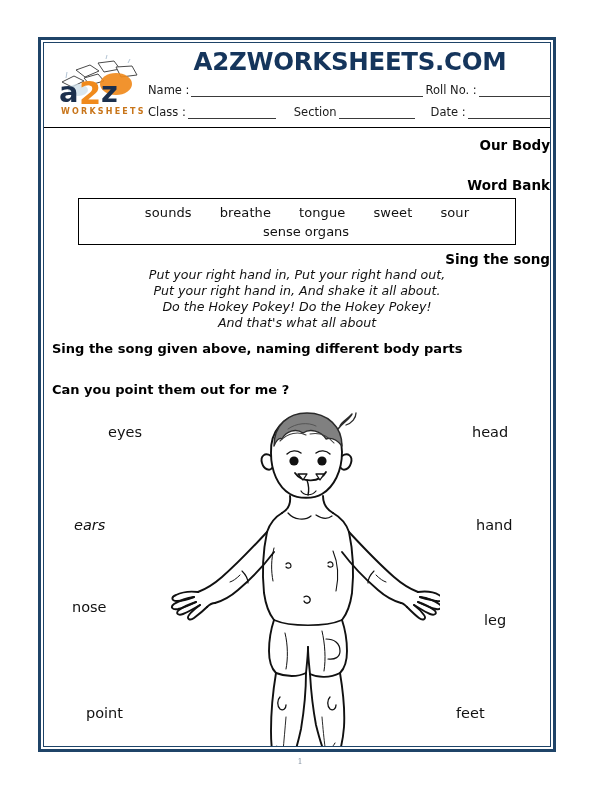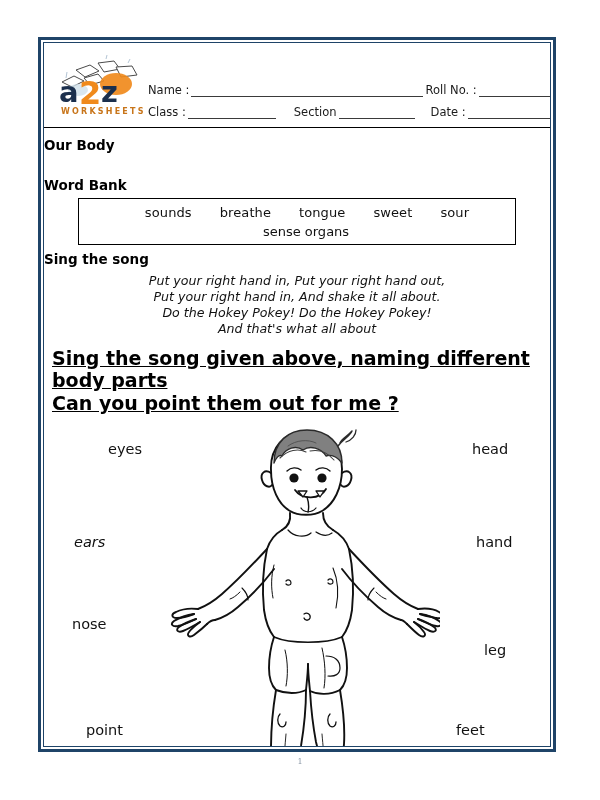--- a/index.html
+++ b/index.html
@@ -94,21 +94,21 @@
     height: 11px;
     margin: 0 2px;
   }
 
   
   #sheet-body {
     position: relative;
     padding-top: 4px;
   }
   .center-bold {
-    text-align: left;
+    text-align: right;
     font-weight: bold;
     font-size: 13.5px;
     color: #000;
     font-family: "DejaVu Sans", sans-serif;
   }
   #title-our-body { margin-top: 5px; }
   #title-word-bank { margin-top: 24px; }
 
   #word-bank-box {
     margin: 5px 34px 0 34px;
@@ -134,53 +134,52 @@
 
   #title-sing { margin-top: 6px; }
   .lyric {
     text-align: center;
     font-style: italic;
     font-size: 12.6px;
     color: #111;
     line-height: 1.27;
     font-family: "DejaVu Sans", sans-serif;
   }
-  #lyrics { margin-top: 6px; }
+  #lyrics { margin-top: 0; }
 
   .instruction {
     font-weight: bold;
-    font-size: 19px;
+    font-size: 13px;
     color: #000;
     padding-left: 8px;
     font-family: "DejaVu Sans", sans-serif;
-    text-decoration: underline;
   }
   #instr-1 { margin-top: 10px; }
-  #instr-2 { margin-top: 1px; }
+  #instr-2 { margin-top: 26px; }
 
   
   #figure-area {
     position: relative;
     height: 368px;
     margin-top: 4px;
   }
   .part-label {
     position: absolute;
     font-size: 14.5px;
     color: #111;
     font-family: "DejaVu Sans", sans-serif;
     white-space: nowrap;
   }
   #label-eyes  { left: 64px;  top: 23px; }
   #label-ears  { left: 30px;  top: 116px; font-style: italic; }
   #label-nose  { left: 28px;  top: 198px; }
   #label-mouth { left: 42px;  top: 304px; }
   #label-head  { left: 428px; top: 23px; }
   #label-hand  { left: 432px; top: 116px; }
-  #label-leg   { left: 440px; top: 224px; }
+  #label-leg   { left: 440px; top: 211px; }
   #label-feet  { left: 412px; top: 304px; }
 
   #boy-illustration {
     position: absolute;
     left: 126px;
     top: 0px;
     width: 270px;
     height: 368px;
   }
 
@@ -227,20 +226,21 @@
           <ellipse cx="62" cy="30" rx="16" ry="11" fill="#f08a1c" opacity="0.92"></ellipse>
           <ellipse cx="24" cy="36" rx="10" ry="6" fill="#cfe0ea" opacity="0.8"></ellipse>
 
           <text x="5" y="48" font-family="DejaVu Sans, sans-serif" font-size="29" font-weight="bold" fill="#1b2f4d">a</text>
           <text x="25" y="50" font-family="DejaVu Sans, sans-serif" font-size="32" font-weight="bold" fill="#f08a1c">2</text>
           <text x="47" y="48" font-family="DejaVu Sans, sans-serif" font-size="29" font-weight="bold" fill="#1b2f4d">z</text>
           <text x="7" y="60" font-family="DejaVu Sans, sans-serif" font-size="8" font-weight="bold" letter-spacing="2.2" fill="#c8751a">WORKSHEETS</text>
         </svg>
       </div>
 
+      <div id="brand-title">A2ZWORKSHEETS.COM</div>
 
       <div class="field-row" id="field-row-1">
         <span class="fl">Name :</span><span class="rule" style="width:232px"></span><span class="fl">Roll No. :</span><span class="rule" style="width:86px"></span>
       </div>
 
       <div class="field-row" id="field-row-2">
         <span class="fl">Class :</span><span class="rule" style="width:88px"></span><span class="fl" style="margin-left:16px">Section</span><span class="rule" style="width:76px"></span><span class="fl" style="margin-left:14px">Date :</span><span class="rule" style="width:96px"></span>
       </div>
     </div>
 

